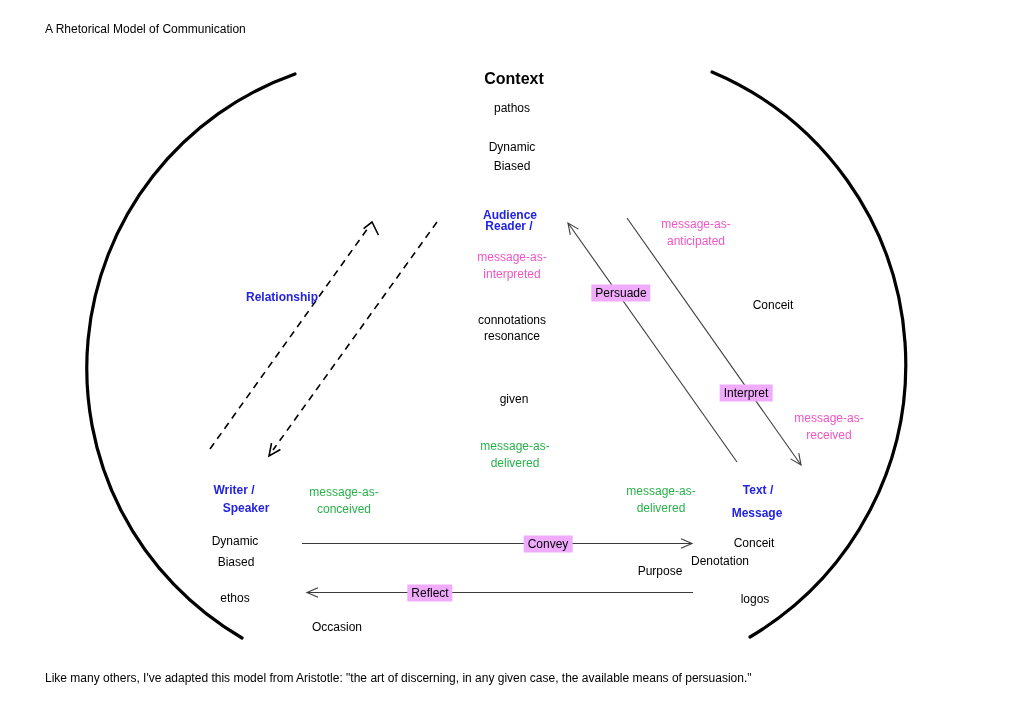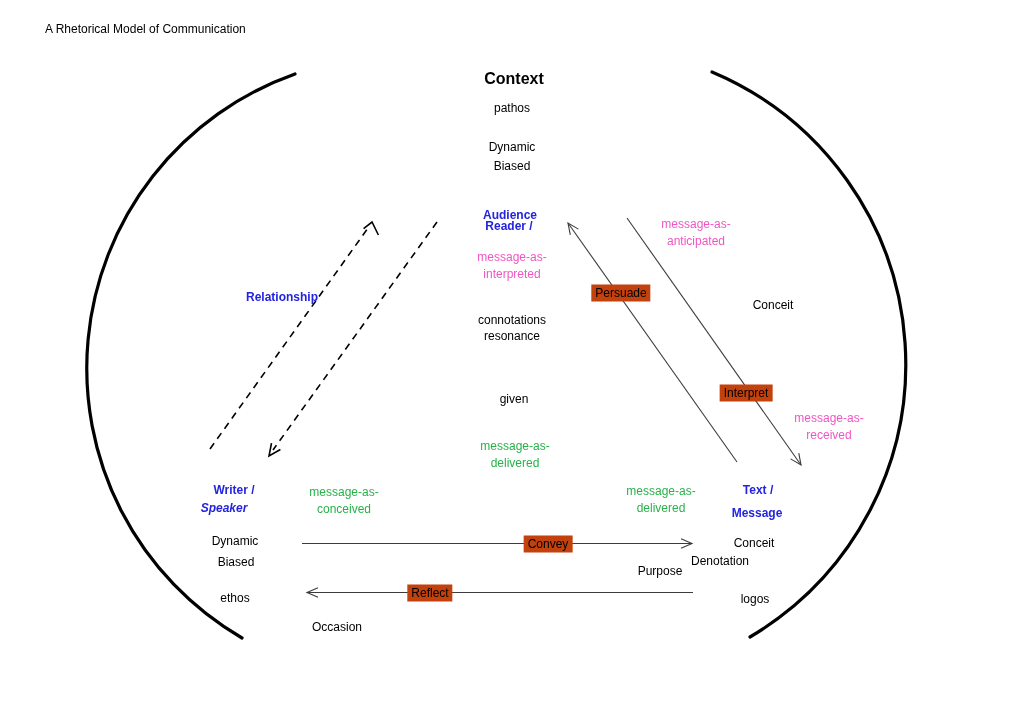--- a/index.html
+++ b/index.html
@@ -12,21 +12,21 @@
     position:absolute;transform:translate(-50%,-50%);
     white-space:nowrap;font-size:12px;line-height:17px;
     text-align:center;z-index:2;
   }
   .tl{transform:none;text-align:left;}
   .bold{font-weight:bold;}
   .big{font-size:16px;text-align:right;}
   .blue{color:var(--blue,#2323e0);}
   .pink{color:var(--pink,#f056c3);}
   .green{color:var(--green,#28b24a);}
-  .onl{background:#c2410c;padding:0 4px;}
+  .onl{background:#f0abfc;padding:0 4px;}
 </style>
 </head>
 <body>
 
 <div id="stage">
 
   <svg class="lines" width="1024" height="709" viewBox="0 0 1024 709">
 
     <path d="M 295 74 A 312 312 0 0 0 242 638" fill="none" stroke="#000" stroke-width="3.2" stroke-linecap="round"></path>
     <path d="M 712 72 A 317 317 0 0 1 750 637" fill="none" stroke="#000" stroke-width="3.2" stroke-linecap="round"></path>
@@ -53,20 +53,21 @@
       <polyline points="681,538.8 692,543.5 681,548.2"></polyline>
     </g>
 
     <g stroke="#3c3c3c" stroke-width="1.1" fill="none">
       <line x1="307" y1="592.5" x2="693" y2="592.5"></line>
       <polyline points="318,587.8 307,592.5 318,597.2"></polyline>
     </g>
   </svg>
 
   <div class="label tl" style="left:45px;top:21px;">A Rhetorical Model of Communication</div>
+  <div class="label tl" style="left:45px;top:670px;">Like many others, I've adapted this model from Aristotle: "the art of discerning, in any given case, the available means of persuasion."</div>
 
   <div class="label bold big" style="left:514px;top:78px;">Context</div>
   <div class="label" style="left:512px;top:108px;">pathos</div>
   <div class="label" style="left:512px;top:147px;">Dynamic</div>
   <div class="label" style="left:512px;top:166px;">Biased</div>
 
   <div class="label bold blue" style="left:509px;top:204px;margin-top:22px;">Reader /</div>
   <div class="label bold blue" style="left:510px;top:215px;">Audience</div>
 
   <div class="label pink" style="left:512px;top:266px;">
@@ -94,21 +95,21 @@
   <div class="label pink" style="left:696px;top:233px;">
     <div>message-as-</div>
     <div>anticipated</div>
   </div>
   <div class="label pink" style="left:829px;top:427px;">
     <div>message-as-</div>
     <div>received</div>
   </div>
 
   <div class="label bold blue" style="left:234px;top:482px;margin-top:8px;">Writer /</div>
-  <div class="label bold blue" style="left:224px;top:508px;font-style:italic;">Speaker</div>
+  <div class="label bold blue" style="left:246px;top:508px;">Speaker</div>
   <div class="label" style="left:235px;top:541px;">Dynamic</div>
   <div class="label" style="left:236px;top:562px;">Biased</div>
   <div class="label" style="left:235px;top:598px;">ethos</div>
   <div class="label" style="left:337px;top:627px;">Occasion</div>
 
   <div class="label green" style="left:344px;top:501px;">
     <div>message-as-</div>
     <div>conceived</div>
   </div>
   <div class="label green" style="left:661px;top:500px;">

